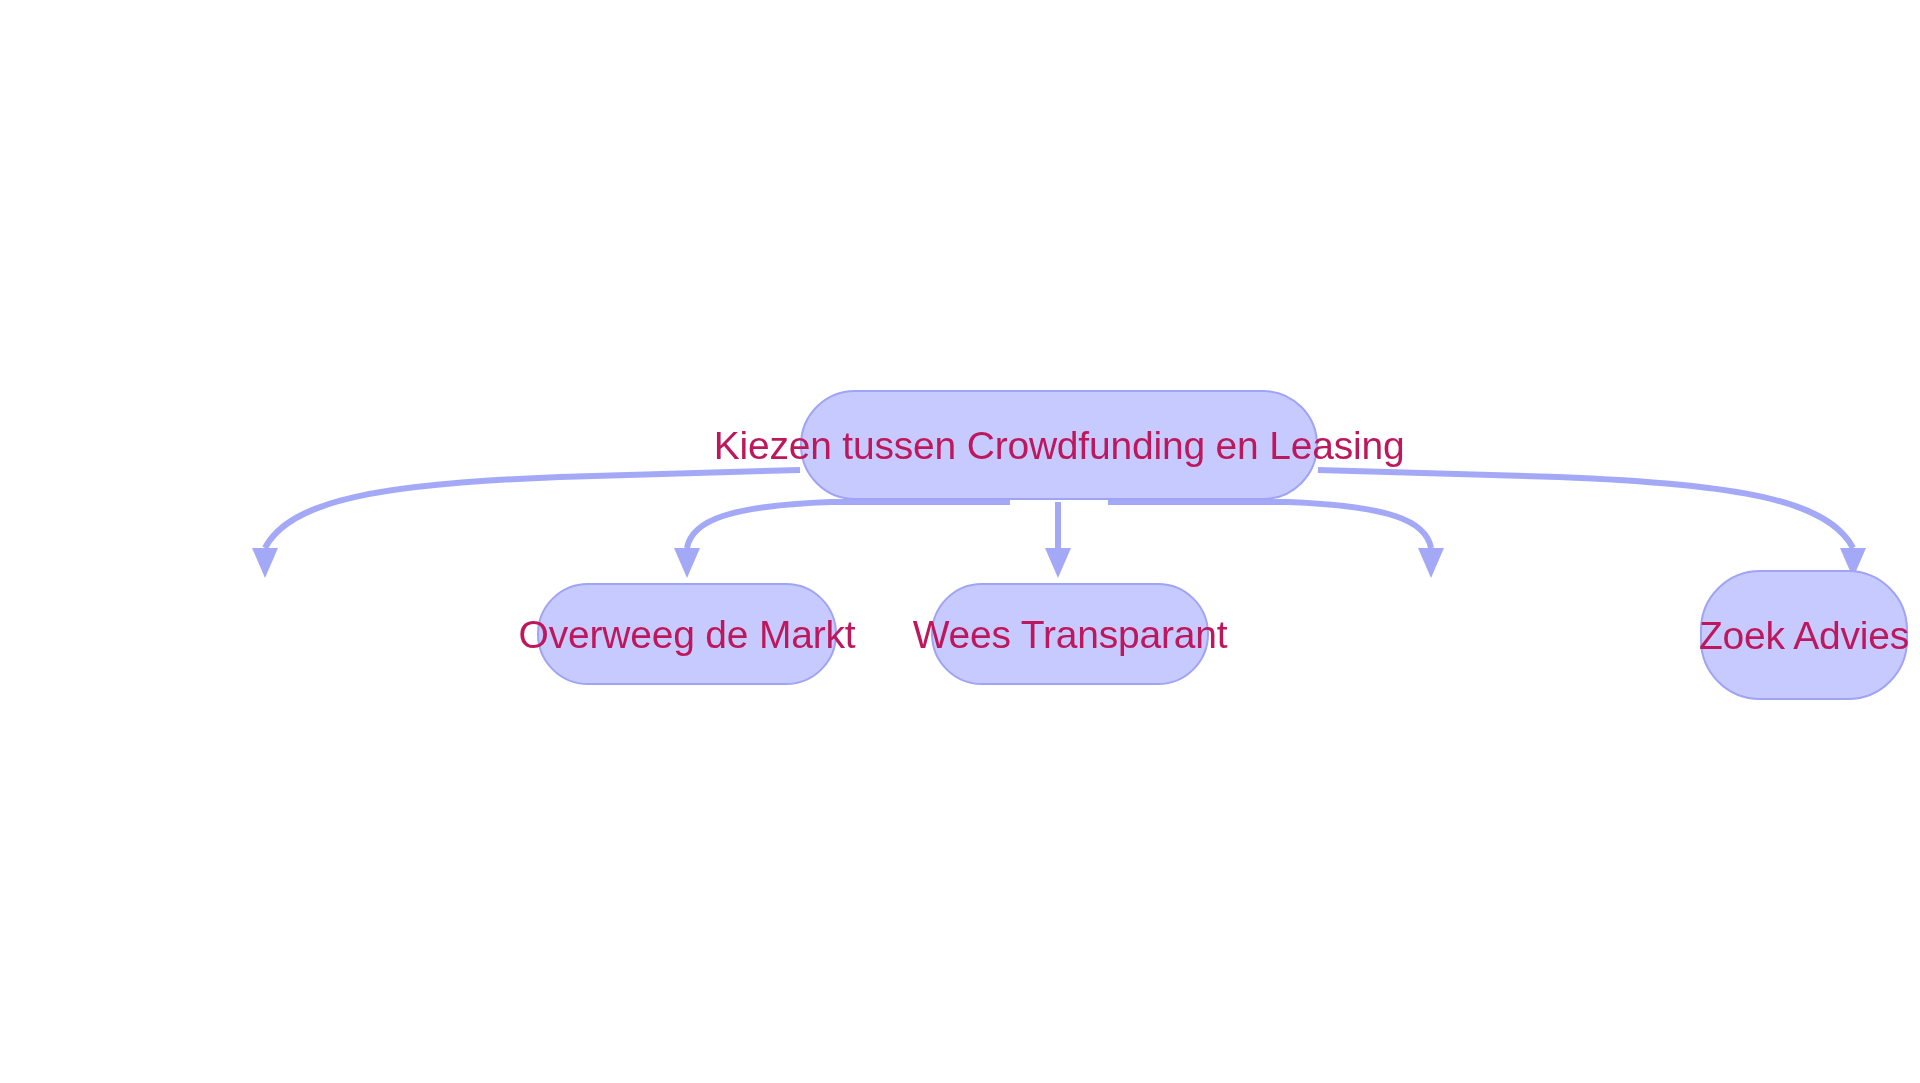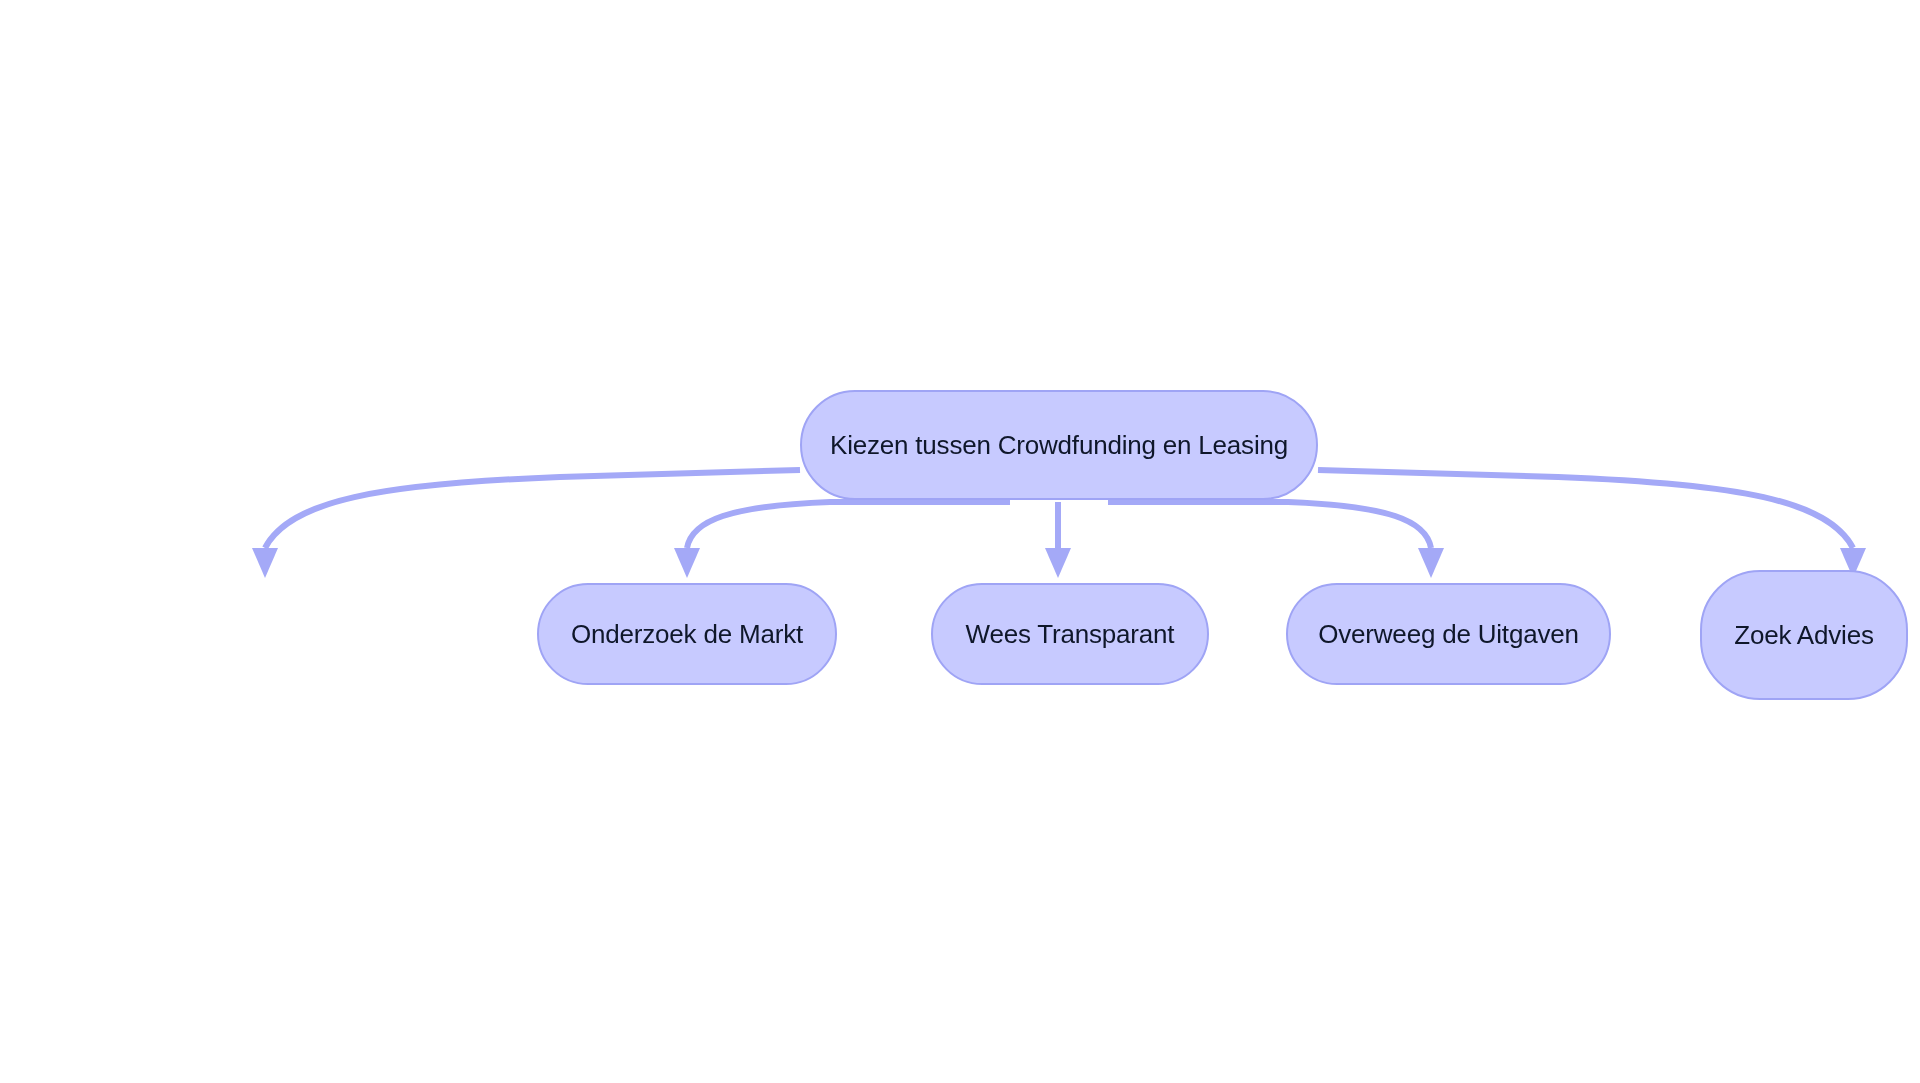--- a/index.html
+++ b/index.html
@@ -30,23 +30,23 @@
     box-sizing: border-box;
     display: flex;
     align-items: center;
     justify-content: center;
     background: #c7caff;
     border: 2px solid #9fa4f5;
     border-radius: 60px;
     z-index: 2;
   }
   .node-label {
-    color: #0f172a;
+    color: #be185d;
     font-family: "Liberation Sans", sans-serif;
-    font-size: 26px;
+    font-size: 39px;
     line-height: 1;
     white-space: nowrap;
     letter-spacing: -0.2px;
   }
   .root-node {
     left: 800px;
     top: 390px;
     width: 518px;
     height: 110px;
   }
@@ -97,28 +97,25 @@
       <polygon class="arrow-head" points="1840,548 1866,548 1853,578"></polygon>
     </g>
   </svg>
 
   <div class="node root-node">
     <span class="node-label">Kiezen tussen Crowdfunding en Leasing</span>
   </div>
 
 
   <div class="node leaf-1">
-    <span class="node-label">Onderzoek de Markt</span>
+    <span class="node-label">Overweeg de Markt</span>
   </div>
 
   <div class="node leaf-2">
     <span class="node-label">Wees Transparant</span>
   </div>
 
-  <div class="node leaf-3">
-    <span class="node-label">Overweeg de Uitgaven</span>
-  </div>
 
   <div class="node leaf-4">
     <span class="node-label">Zoek Advies</span>
   </div>
 
 </div>
 
 </body></html>

